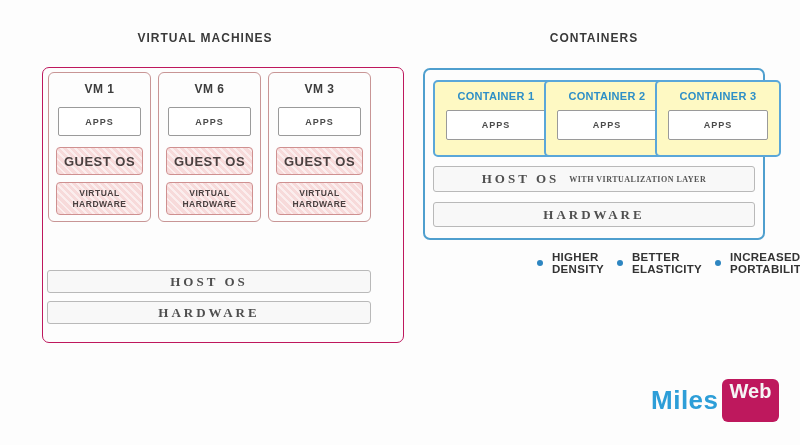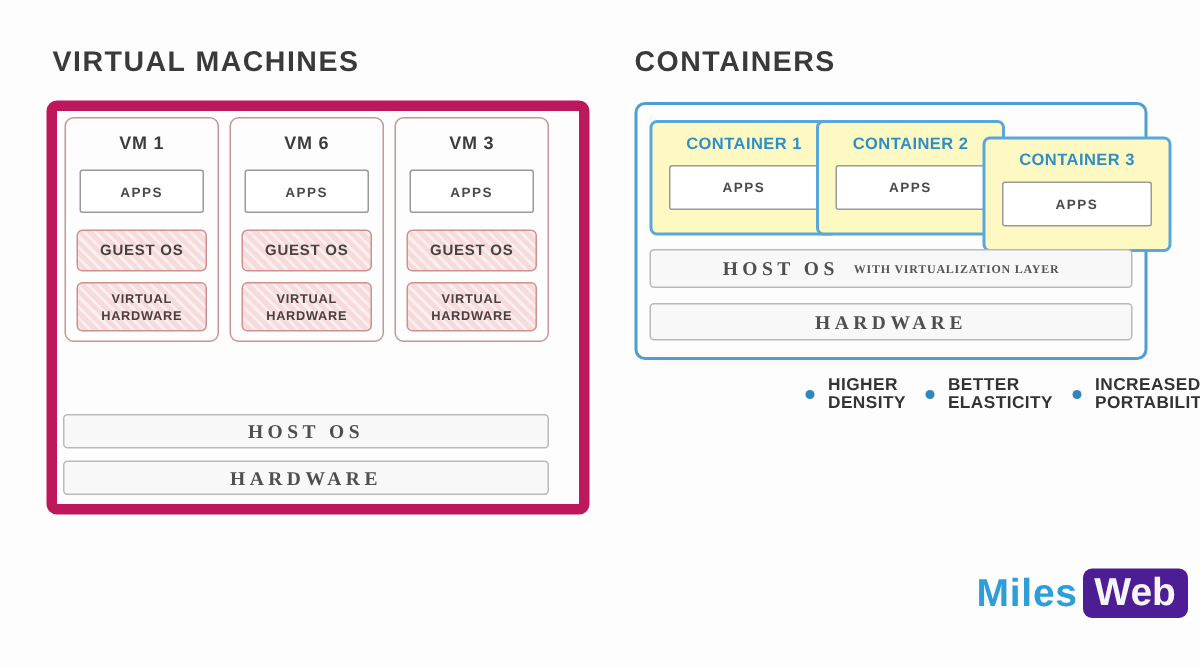--- a/index.html
+++ b/index.html
@@ -5,29 +5,29 @@
   * { margin:0; padding:0; box-sizing:border-box; }
   html,body { background:#ffffff; }
   body { font-family:"Liberation Sans", sans-serif; }
   #canvas {
     position:relative; width:800px; height:445px;
     background:#fdfdfd; overflow:hidden;
   }
 
   
   .panel-title {
-    position:absolute; top:31px; text-align:left;
-    font-size:19px; font-weight:600; color:#3a3a3a; letter-spacing:1px;
+    position:absolute; top:31px; text-align:center;
+    font-size:12px; font-weight:600; color:#3a3a3a; letter-spacing:1px;
   }
   .panel-title.left  { left:35px;  width:340px; }
   .panel-title.right { left:423px; width:342px; }
 
   
   .outer-frame { position:absolute; border-radius:7px; background:#fdfdfd; }
-  .vm-outer { left:31px; top:67px; width:362px; height:276px; border:7px solid #be185d; }
+  .vm-outer { left:42px; top:67px; width:362px; height:276px; border:1px solid #be185d; }
   .ct-outer { left:423px; top:68px; width:342px; height:172px; border:2px solid #4f9fce; }
 
   
   .vm-box {
     position:absolute; top:4px; width:103px; height:150px;
     border:1.5px solid #c89595; border-radius:6px; background:#fdfdfd;
   }
   .vm-box.v0 { left:5px; } .vm-box.v1 { left:115px; } .vm-box.v2 { left:225px; }
   .vm-title {
     position:absolute; top:9px; left:0; width:100%; text-align:center;
@@ -39,29 +39,29 @@
     display:flex; align-items:center; justify-content:center;
     font-size:9px; color:#4a4a4a; letter-spacing:1px; font-weight:600;
   }
   .hatch {
     background-color:#f7dada;
     background-image:repeating-linear-gradient(45deg, rgba(255,255,255,0.55) 0 2px, transparent 2px 5px);
     border:1.5px solid #cf9090; border-radius:4px;
     display:flex; align-items:center; justify-content:center;
     color:#4a4040; font-weight:600;
   }
-  .guest-box { position:absolute; top:74px; left:7px; right:7px; height:28px; font-size:10px; letter-spacing:0.5px; }
+  .guest-box { position:absolute; top:74px; left:7px; right:7px; height:28px; font-size:13px; letter-spacing:0.5px; }
   .vhw-box   { position:absolute; top:109px; left:7px; right:7px; height:33px; font-size:8.5px; letter-spacing:0.5px; text-align:center; line-height:1.25; padding:12px 10px; }
 
   
   .ct-box {
     position:absolute; top:10px; width:126px; height:77px;
     border:2px solid #5aa7d9; border-radius:5px; background:#fef9c3;
   }
-  .ct-box.c0 { left:8px; } .ct-box.c1 { left:119px; } .ct-box.c2 { left:230px;margin-top:11px; }
+  .ct-box.c0 { left:8px; } .ct-box.c1 { left:119px; } .ct-box.c2 { left:230px; }
   .ct-title {
     position:absolute; top:8px; left:0; width:100%; text-align:center;
     font-size:11px; font-weight:700; color:#2e8fc7; letter-spacing:0.3px;
   }
   .ct-apps {
     position:absolute; top:28px; left:11px; right:11px; height:30px;
     background:#ffffff; border:1px solid #9a9a9a; border-radius:2px;
     display:flex; align-items:center; justify-content:center;
     font-size:9px; color:#4a4a4a; letter-spacing:1px; font-weight:600;
   }
@@ -89,23 +89,23 @@
   .benefit {
     display:flex; align-items:center; gap:9px;
     font-size:11.5px; font-weight:600; color:#333333; letter-spacing:0.3px;
   }
   .dot { width:6px; height:6px; border-radius:50%; background:#2e86c1; flex:0 0 auto; }
 
   
   .logo { position:absolute; left:651px; top:379px; display:flex; align-items:center; }
   .logo-miles { font-size:26px; font-weight:800; color:#2d9ed8; letter-spacing:0.5px; }
   .logo-web {
-    margin-left:3px; background:#4c1d95; color:#f5f5f5;
-    font-size:26px; font-weight:800; line-height:1;
-    padding:2px 8px 5px 8px; border-radius:6px;
+    margin-left:3px; background:#be185d; color:#f5f5f5;
+    font-size:20px; font-weight:800; line-height:1;
+    padding:2px 8px 21px 8px; border-radius:6px;
   }
 </style>
 </head>
 <body>
 
 <div id="canvas">
 
   <div class="panel-title left">VIRTUAL MACHINES</div>
   <div class="panel-title right">CONTAINERS</div>
 

